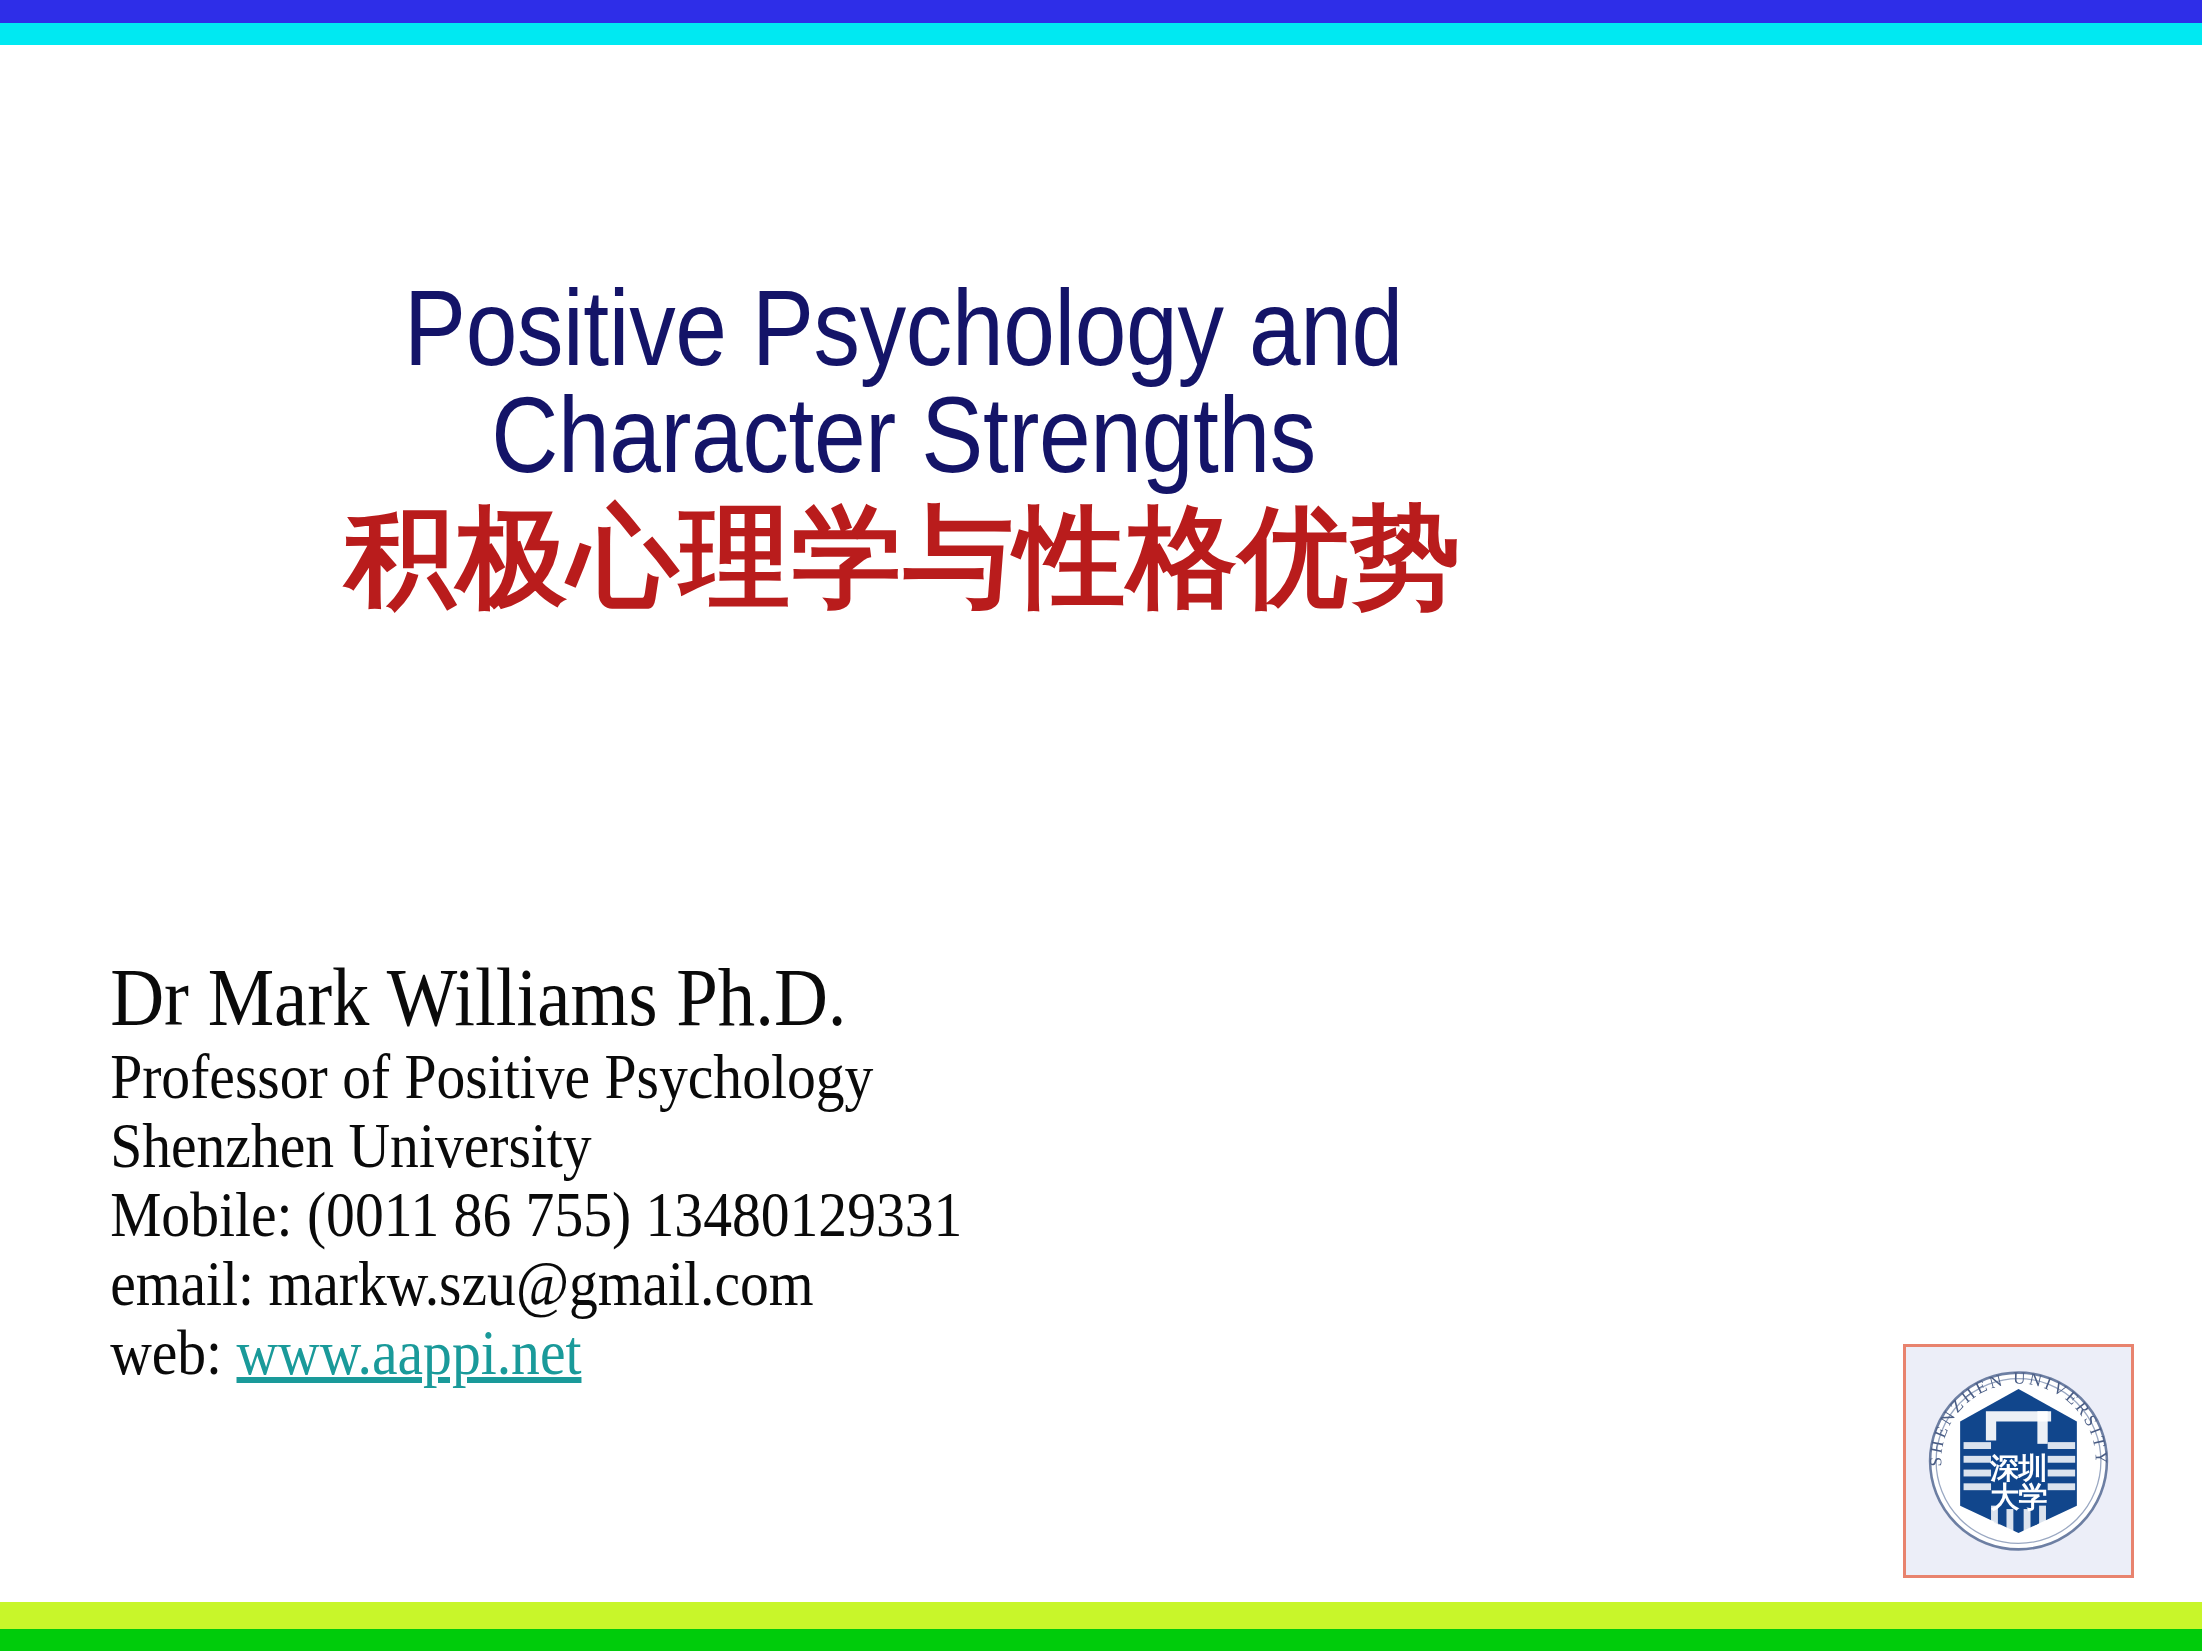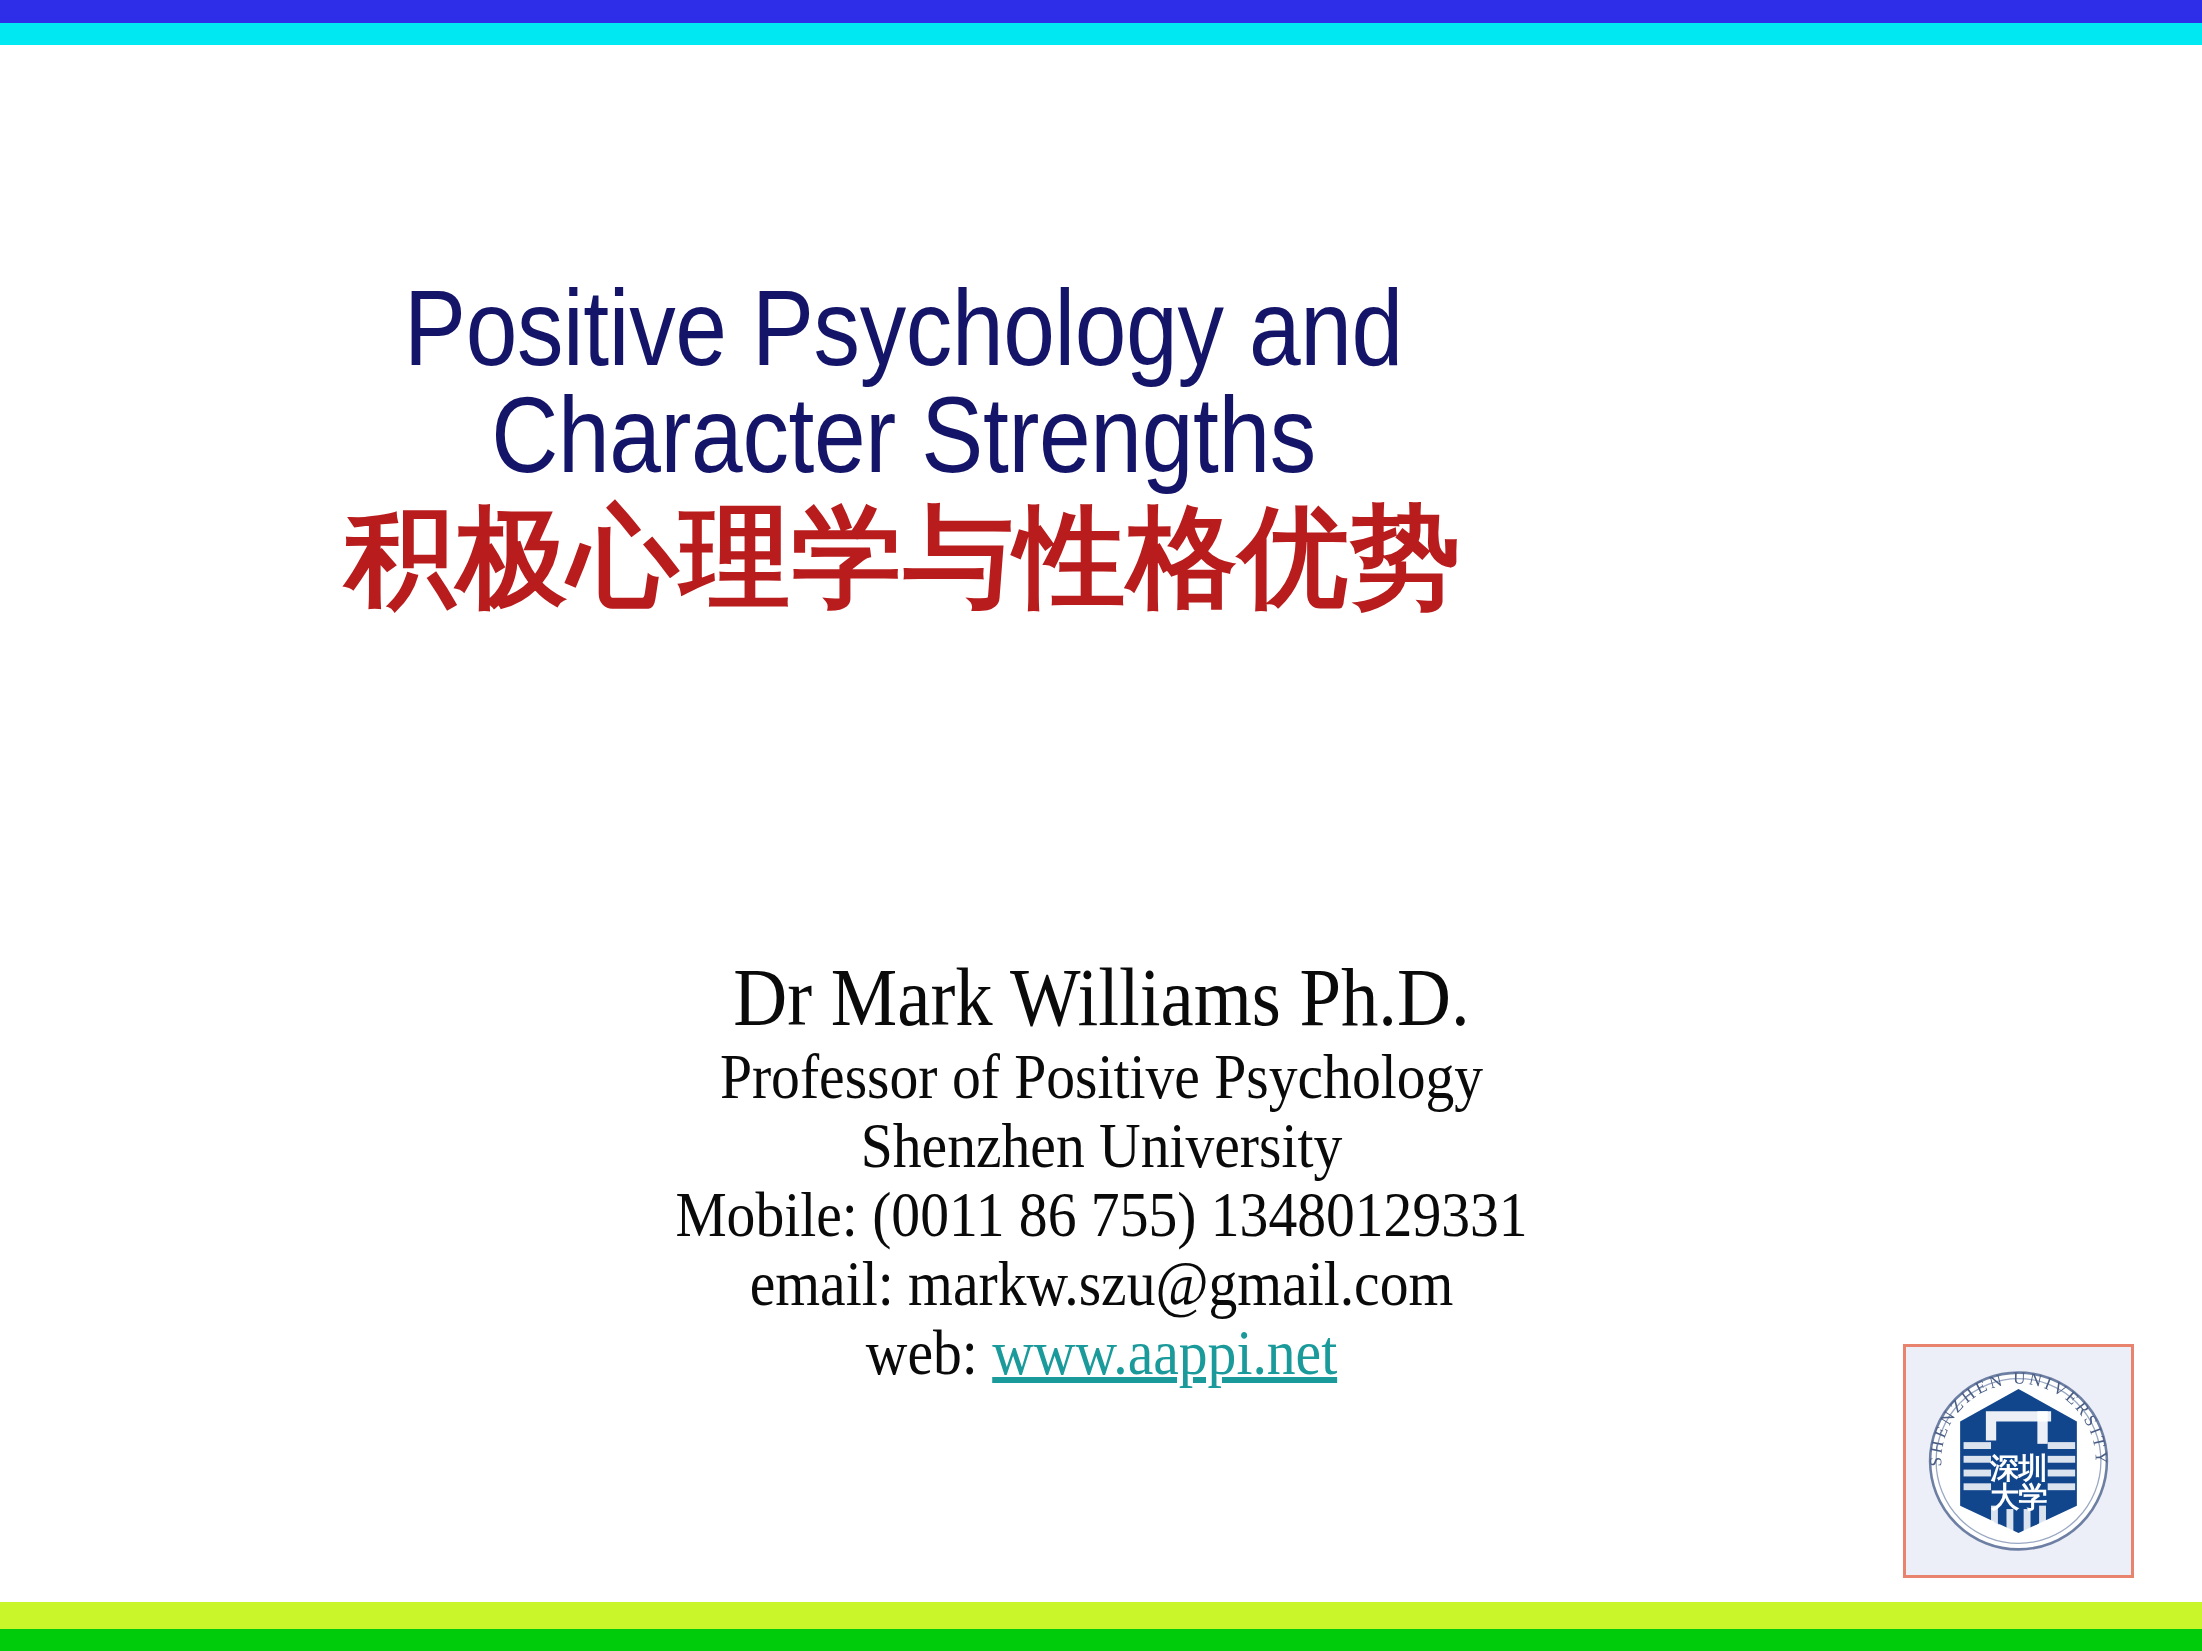--- a/index.html
+++ b/index.html
@@ -70,21 +70,21 @@
     margin-top: 5.2px;
     white-space: nowrap;
   }
 
   
   .author-block {
     position: absolute;
     top: 953px;
     left: 0;
     width: 2203px;
-    text-align: center;
+    text-align: left;
     color: #0a0a0a;
     font-family: "Liberation Serif", "DejaVu Serif", serif;
   }
   .author-name {
     font-size: 83px;
     line-height: 89px;
     transform: scaleX(0.90);
     transform-origin: center center;
     white-space: nowrap;
   }

